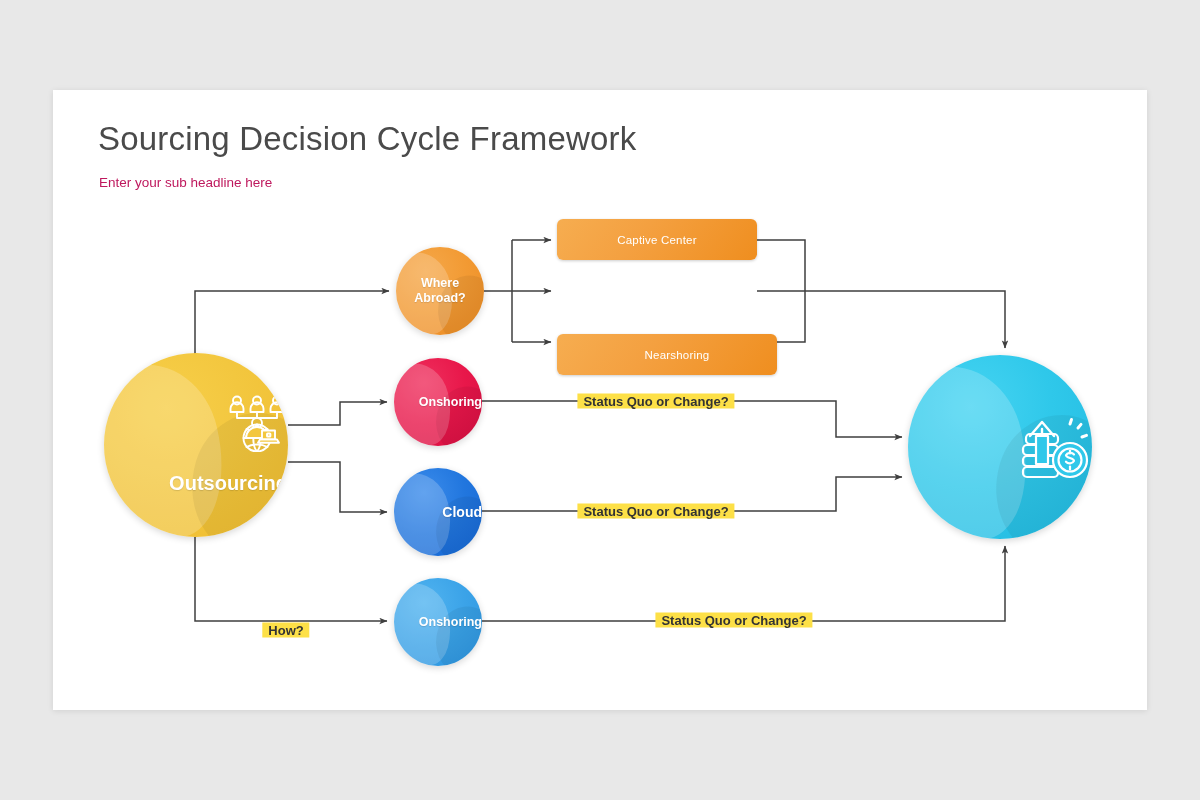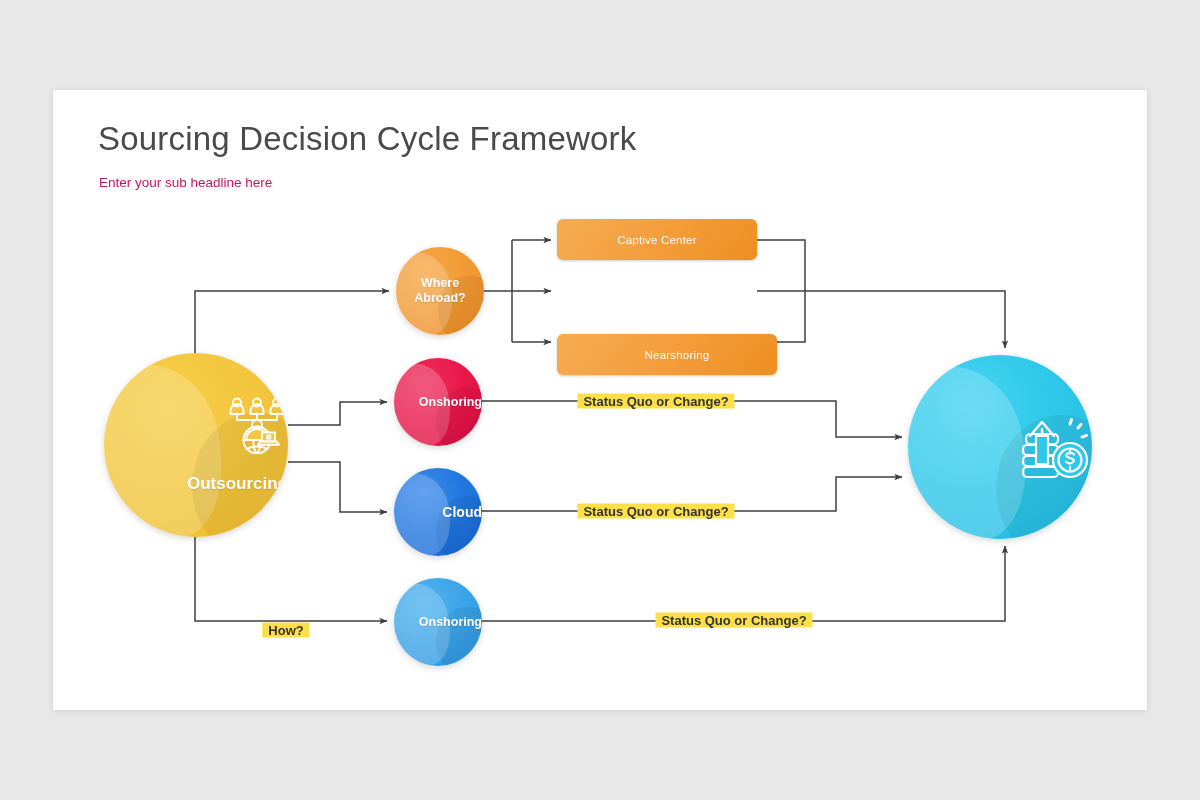--- a/index.html
+++ b/index.html
@@ -118,21 +118,21 @@
   .node .glyph {
     position: relative;
     z-index: 3;
     display: block;
   }
   
   #node-outsourcing {
     left: 104px; top: 353px; width: 184px; height: 184px;
     background: radial-gradient(circle at 34% 30%, #f7cf49 0%, #f3c73f 42%, #efbc2f 100%);
   }
-  #node-outsourcing .label { font-size: 17px; margin-top: 20px; }
+  #node-outsourcing .label { font-size: 20px; margin-top: 20px; }
   #node-result {
     left: 908px; top: 355px; width: 184px; height: 184px;
     background: radial-gradient(circle at 34% 28%, #46d4f2 0%, #2fc8ea 45%, #22b9e0 100%);
   }
   #node-where {
     left: 396px; top: 247px; width: 88px; height: 88px;
     background: radial-gradient(circle at 34% 28%, #f5a84a 0%, #f29a33 48%, #ea8a24 100%);
   }
   #node-where .label { font-size: 12.5px; }
   #node-onshoring {

